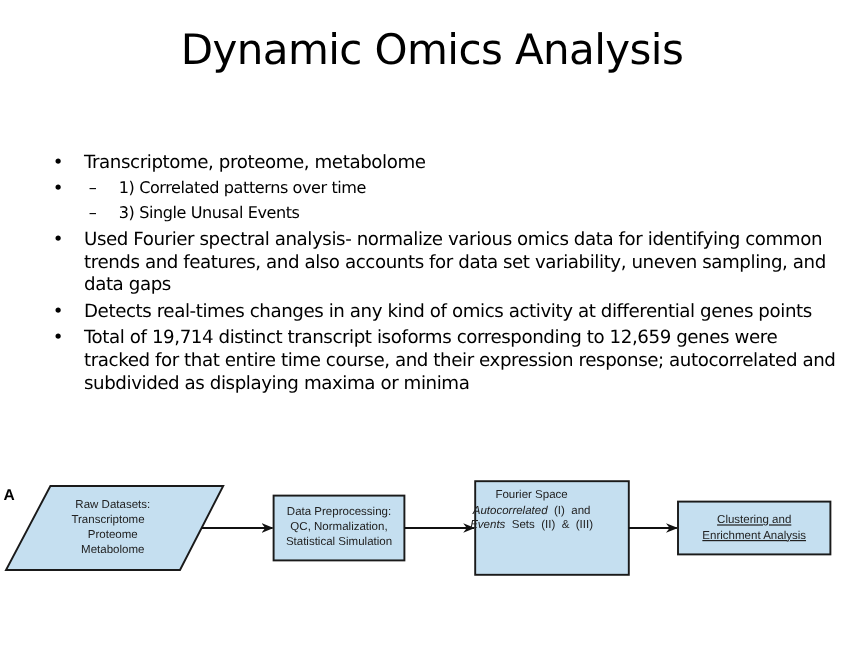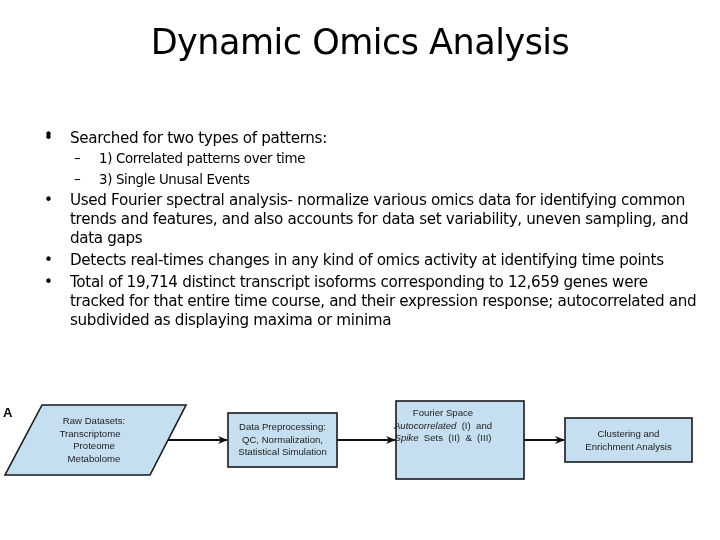--- a/index.html
+++ b/index.html
@@ -21,40 +21,40 @@
   .box-text i { font-style: italic; }
 </style>
 </head>
 <body>
 
 <div class="title">Dynamic Omics Analysis</div>
 
 <div class="bullets">
   <div class="item">
     <span class="dot">•</span>
+    <span>Transcriptome, proteome, metabolome</span>
   </div>
   <div class="item" style="margin-bottom:1px">
     <span class="dot">•</span>
-    <span>Searched for two types of patterns:</span>
   </div>
   <div class="sub" style="margin-bottom:2px">
     <span class="dash">–</span>
     <span>1) Correlated patterns over time</span>
   </div>
   <div class="sub" style="margin-bottom:2px">
     <span class="dash">–</span>
     <span>3) Single Unusal Events</span>
   </div>
   <div class="item">
     <span class="dot">•</span>
     <span>Used Fourier spectral analysis- normalize various omics data for identifying common trends and features, and also accounts for data set variability, uneven sampling, and data gaps</span>
   </div>
   <div class="item">
     <span class="dot">•</span>
-    <span>Detects real-times changes in any kind of omics activity at identifying time points</span>
+    <span>Detects real-times changes in any kind of omics activity at differential genes points</span>
   </div>
   <div class="item">
     <span class="dot">•</span>
     <span>Total of 19,714 distinct transcript isoforms corresponding to 12,659 genes were tracked for that entire time course, and their expression response; autocorrelated and subdivided as displaying maxima or minima</span>
   </div>
 </div>
 
 <div class="diagram">
   <svg width="720" height="95" viewBox="0 0 720 95">
     <defs>
@@ -82,20 +82,20 @@
 
   <div class="box-text" style="left:228px; top:26px; width:109px;">
     <div>Data Preprocessing:</div>
     <div>QC, Normalization,</div>
     <div>Statistical Simulation</div>
   </div>
 
   <div class="box-text" style="left:373px; top:12px; width:140px;">
     <div>Fourier Space</div>
     <div style="white-space:pre"><i>Autocorrelated</i><span>  (I)  and</span></div>
-    <div style="white-space:pre"><i>Spike</i><span>  Sets  (II)  &amp;  (III)</span></div>
+    <div style="white-space:pre"><i>Events</i><span>  Sets  (II)  &amp;  (III)</span></div>
   </div>
 
-  <div class="box-text" style="left:565px; top:33px; width:127px;">
+  <div class="box-text" style="left:565px; top:33px; width:127px;text-decoration:underline;">
     <div>Clustering and</div>
     <div>Enrichment Analysis</div>
   </div>
 </div>
 
 </body></html>

